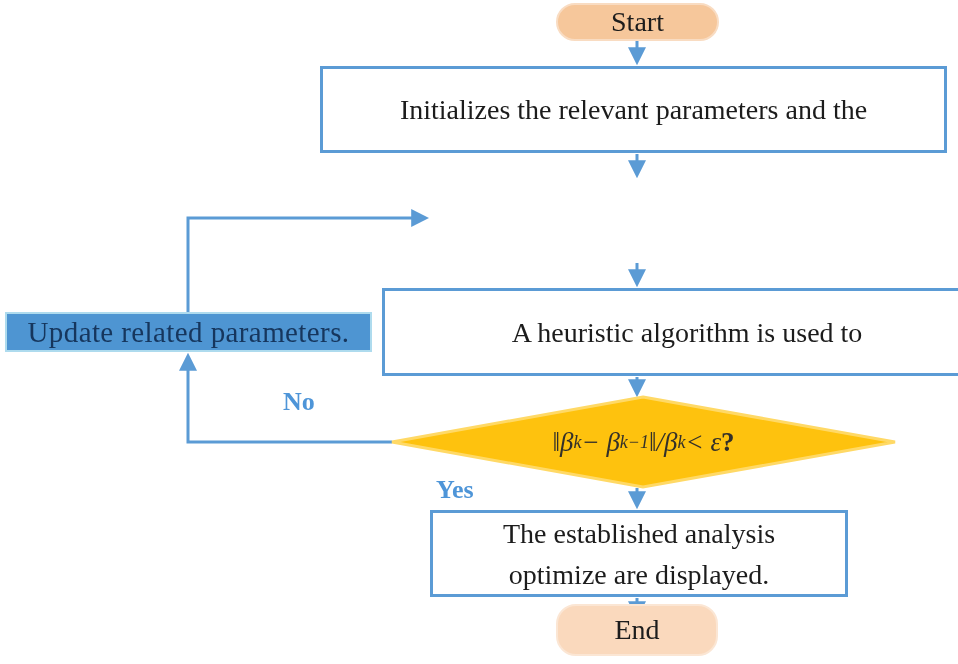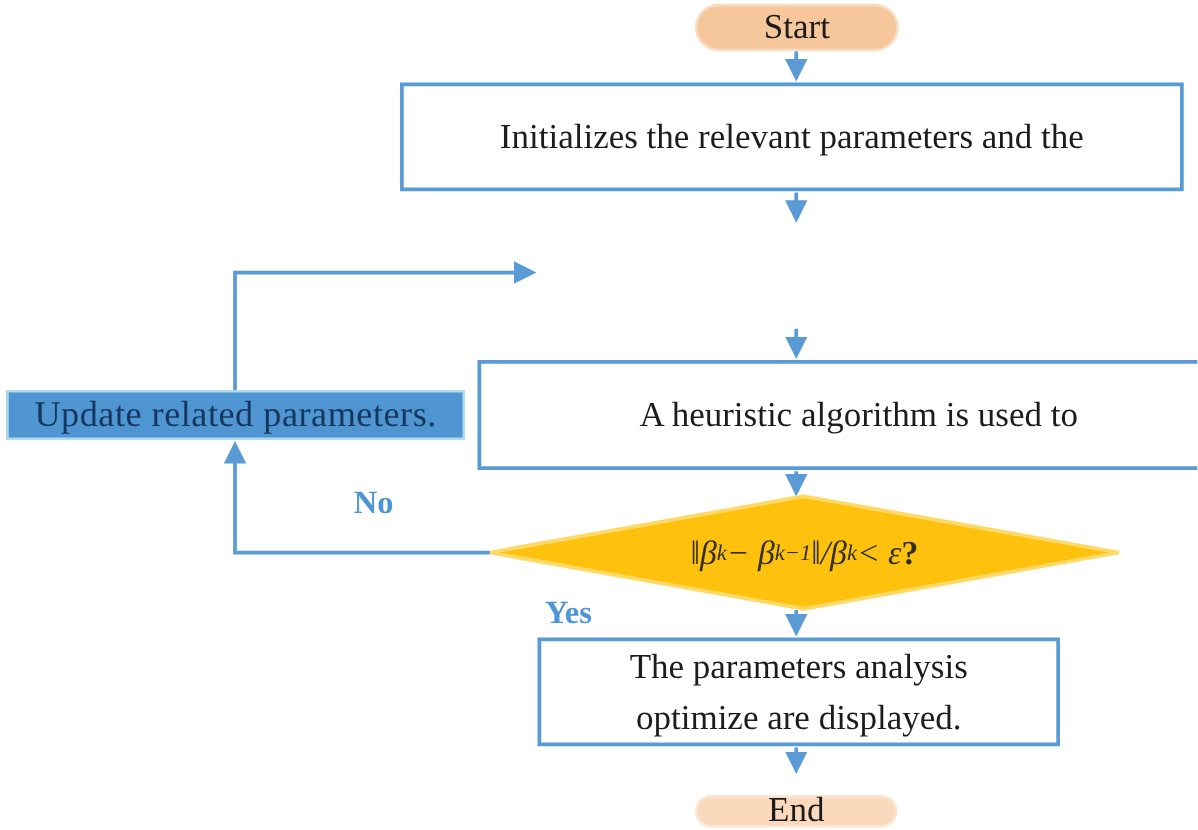--- a/index.html
+++ b/index.html
@@ -40,21 +40,21 @@
     border-radius: 20px;
     background: var(--start_fill);
     font-size: 28px;
     line-height: 1;
   }
   #start-node {
     left: 556px; top: 3px; width: 163px; height: 38px;
     border: 2px solid #f9dcc2;
   }
   #end-node {
-    left: 556px; top: 636px; width: 162px; height: 26px;
+    left: 556px; top: 604px; width: 162px; height: 52px;
     background: var(--end_fill);
     border: 2px solid #fbe6d4;
   }
   .process {
     background: #ffffff;
     border: 3px solid var(--box_border_blue);
     font-size: 28px;
     line-height: 41px;
   }
   #init-node { left: 320px; top: 66px; width: 627px; height: 87px; }
@@ -152,21 +152,21 @@
       <span>‖/β</span>
       <sub>k</sub>
       <span> &lt; ε</span>
       <span class="q-mark"> ?</span>
   </div>
 
   <div id="no-label" class="edge-label">No</div>
   <div id="yes-label" class="edge-label">Yes</div>
 
   <div id="results-node" class="node process">
-    <div>The parameters analysis</div>
+    <div>The established analysis</div>
     <div>optimize are displayed.</div>
   </div>
 
   <div id="end-node" class="node terminator">
     <span>End</span>
   </div>
 
 </div>
 
 </body></html>

